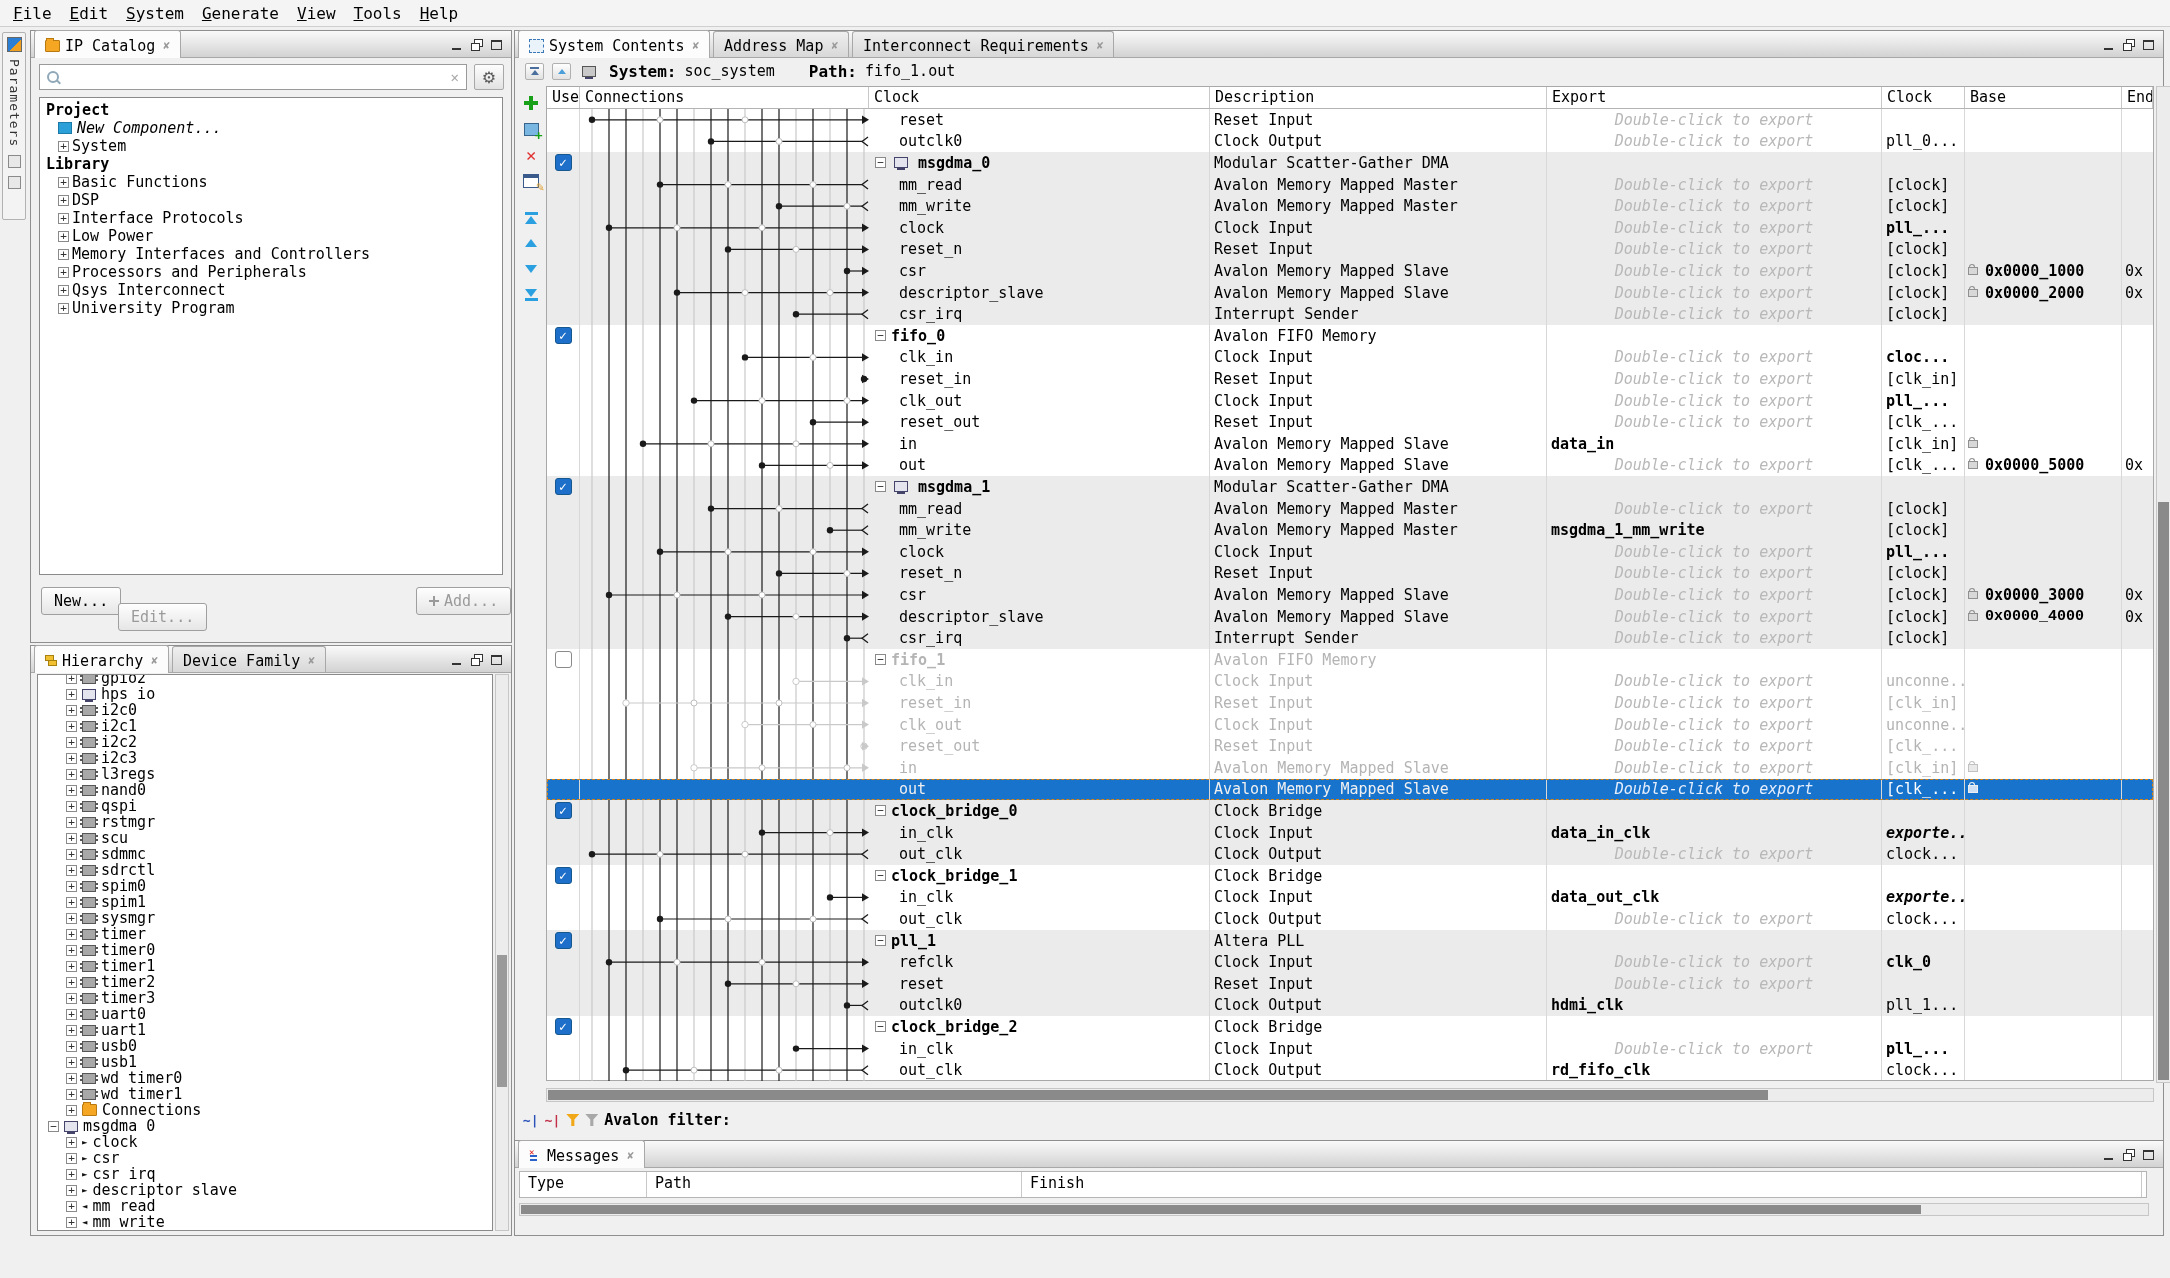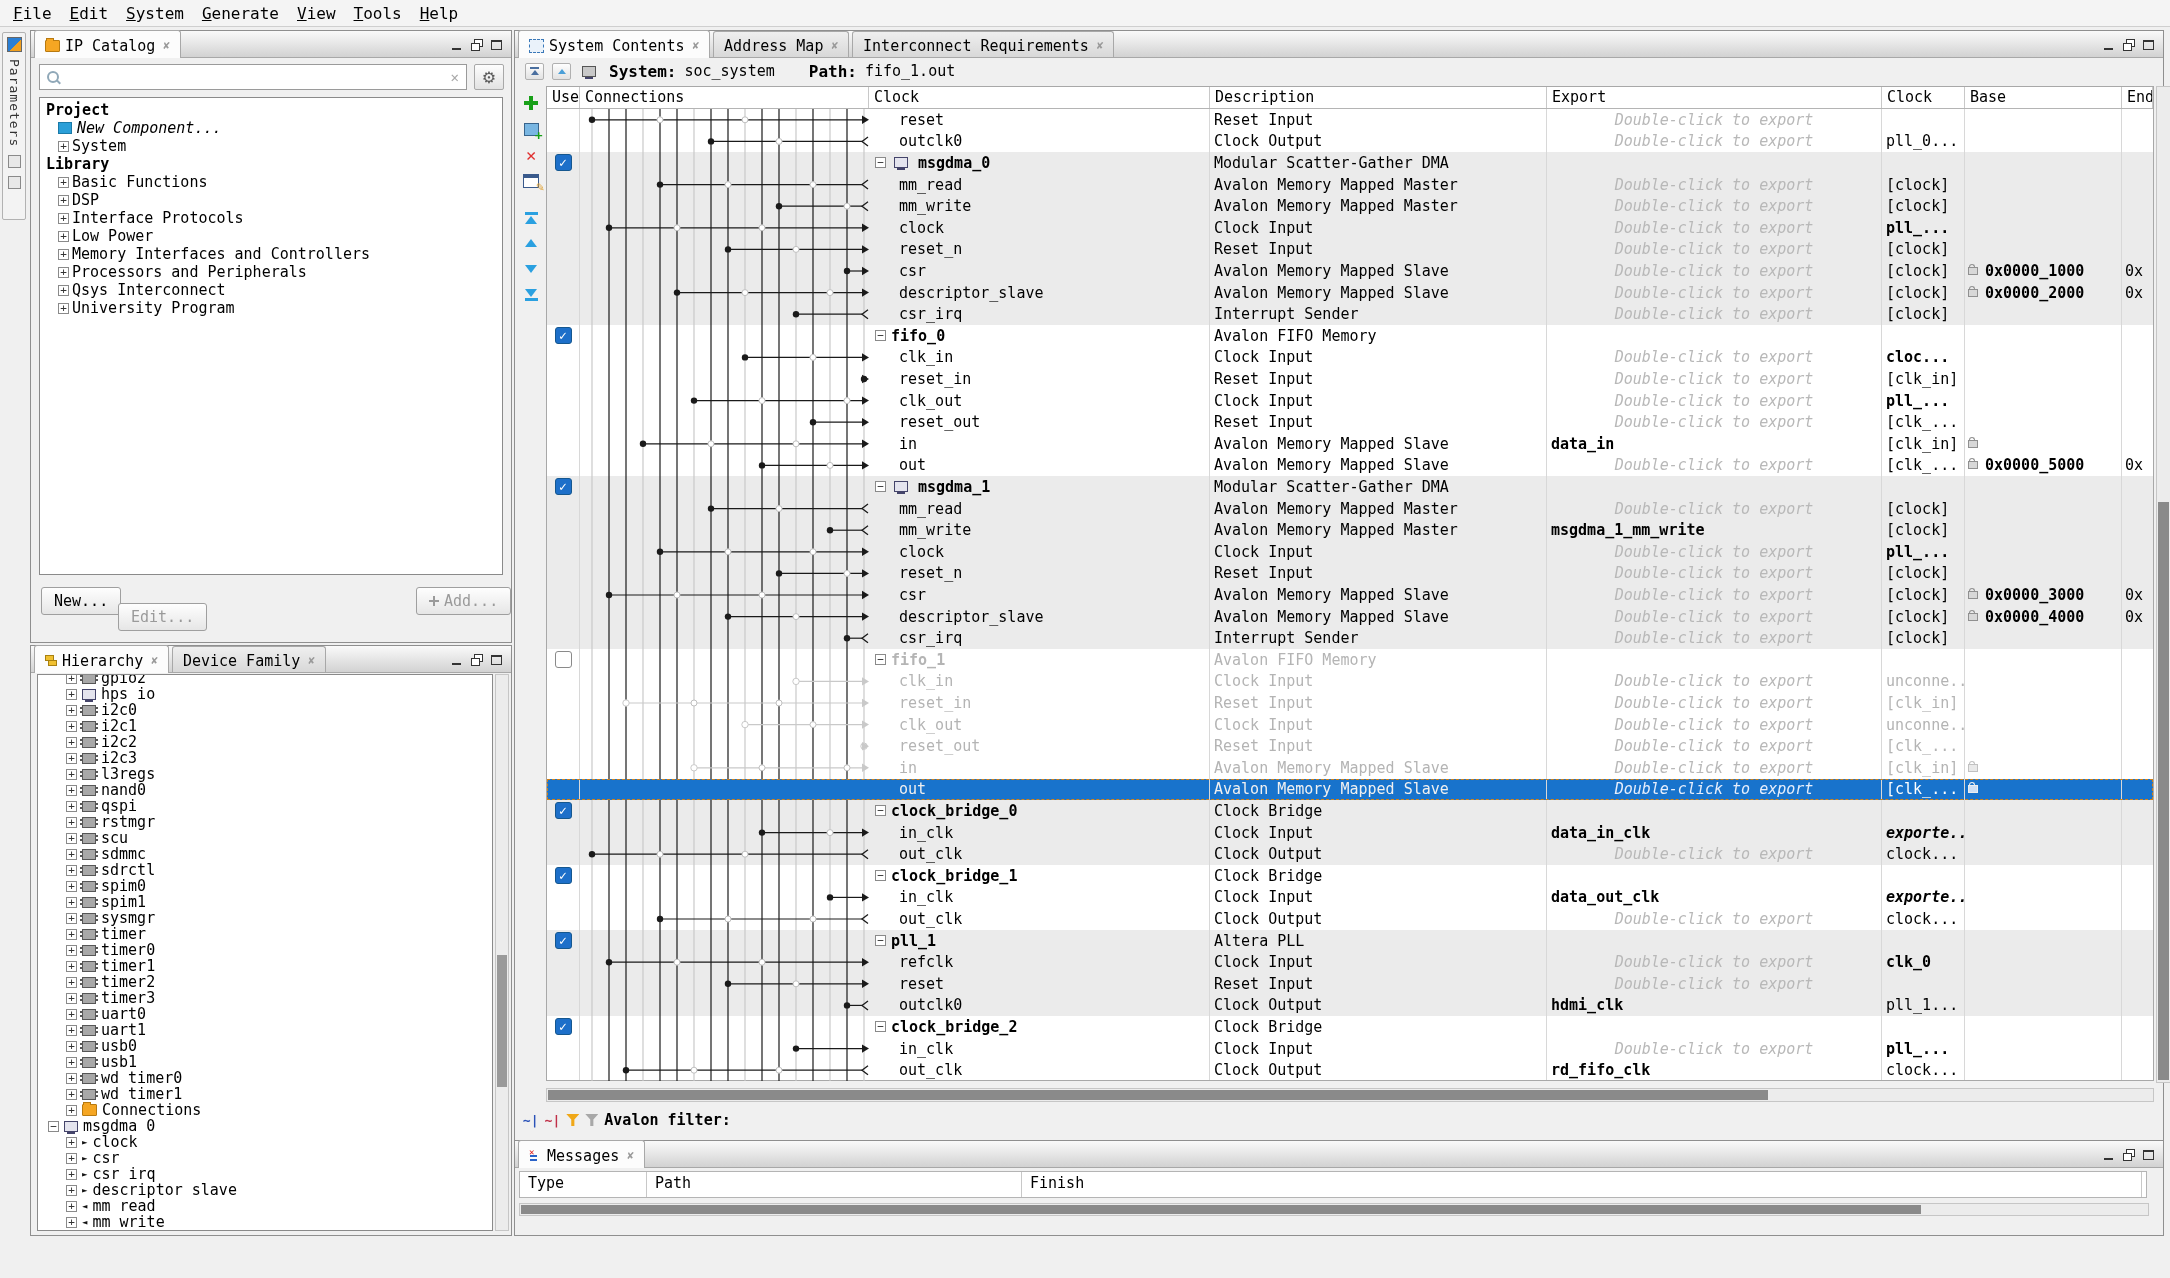--- a/index.html
+++ b/index.html
@@ -967,21 +967,21 @@
             </div>
             <div class="cell" style="width: 337px;">
               <span class="txt" style="padding-left: 4px;">Avalon Memory Mapped Slave</span>
             </div>
             <div class="cell" style="width: 335px;">
               <span class="cexp">Double-click to export</span>
             </div>
             <div class="cell" style="width: 83px;">
               <span class="clk n">[clock]</span>
             </div>
-            <div class="cell" style="width: 157px;">
+            <div class="cell" style="width: 157px; font-family: Liberation Mono, monospace;">
               <span class="lock"></span>
               <span class="basev">0x0000_4000</span>
             </div>
             <div class="cell" style="width: 31px; border-right: none;">
               <span style="padding-left: 3px;">0x</span>
             </div>
           </div>
           <div class="trow shaded" style="top: 518.4px; height: 21.6px;">
             <div class="cell" style="width: 33px;"></div>
             <div class="cell" style="width: 289px; border-right: none;"></div>

